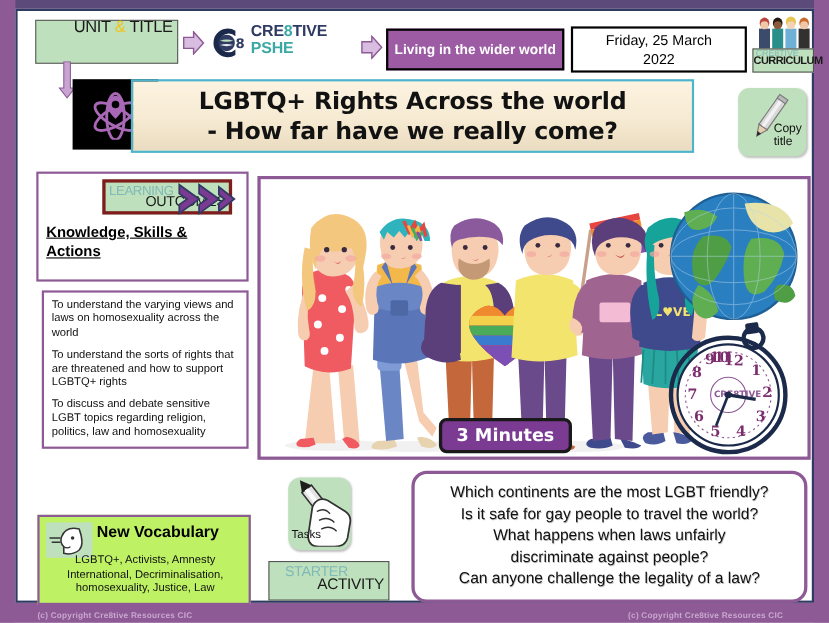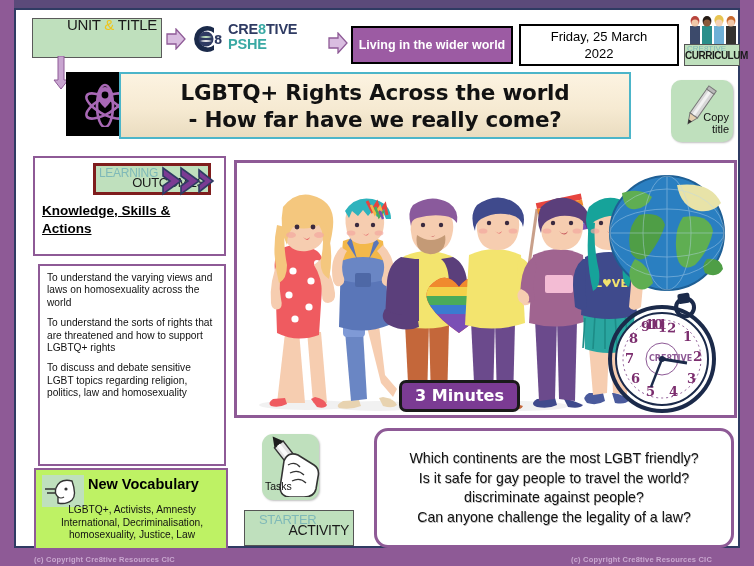--- a/index.html
+++ b/index.html
@@ -138,21 +138,21 @@
     line-height:27px; letter-spacing:-0.2px;
   }
   .copy-title {
     position:absolute; left:655px; top:70px;
     width:62px; height:62px;
     background:#bfe0bd; border-radius:10px;
     box-shadow:1px 1px 2px rgba(0,0,0,.25);
   }
   .copy-title-label {
     position:absolute; right:4px; bottom:7px;
-    font-size:11px; color:#111; line-height:12px; text-align:right;
+    font-size:11px; color:#111; line-height:12px; text-align:left;
   }
 
   
   .lo-box {
     position:absolute; left:17px; top:146px;
     width:193px; height:100px;
     background:#fff; border:2px solid #8e5a96;
   }
   .lo-badge {
     position:absolute; left:18px; top:5px;
@@ -163,21 +163,21 @@
   .lo-b2 { font-size:13px; color:#1a1a1a; text-align:right; padding-right:3px; margin-top:-3px; letter-spacing:-0.3px;}
   .chevrons { position:absolute; left:126px; top:8px; }
   .lo-heading {
     position:absolute; left:7px; top:44px; width:180px;
     font-size:13.5px; font-weight:bold; color:#000;
     text-decoration:underline; line-height:18px;
   }
 
   .obj-box {
     position:absolute; left:22px; top:254px;
-    width:188px; height:202px;
+    width:188px; height:144px;
     background:#fff; border:2px solid #8e5a96;
     padding:6px 7px;
   }
   .obj-p {
     font-size:10.2px; color:#111; line-height:12.4px;
     margin-bottom:8px;
   }
   .obj-p:last-child { margin-bottom:0; }
 
   .vocab-box {
@@ -631,18 +631,19 @@
     </div>
 
     <div class="starter-badge">
       <div class="st1">STARTER</div>
       <div class="st2">ACTIVITY</div>
     </div>
 
     <div class="questions-box">
       <div class="q-line">Which continents are the most LGBT friendly?</div>
       <div class="q-line">Is it safe for gay people to travel the world?</div>
+      <div class="q-line">What happens when laws unfairly</div>
       <div class="q-line">discriminate against people?</div>
       <div class="q-line">Can anyone challenge the legality of a law?</div>
     </div>
 
   </div>
 </div>
 
 </body></html>

